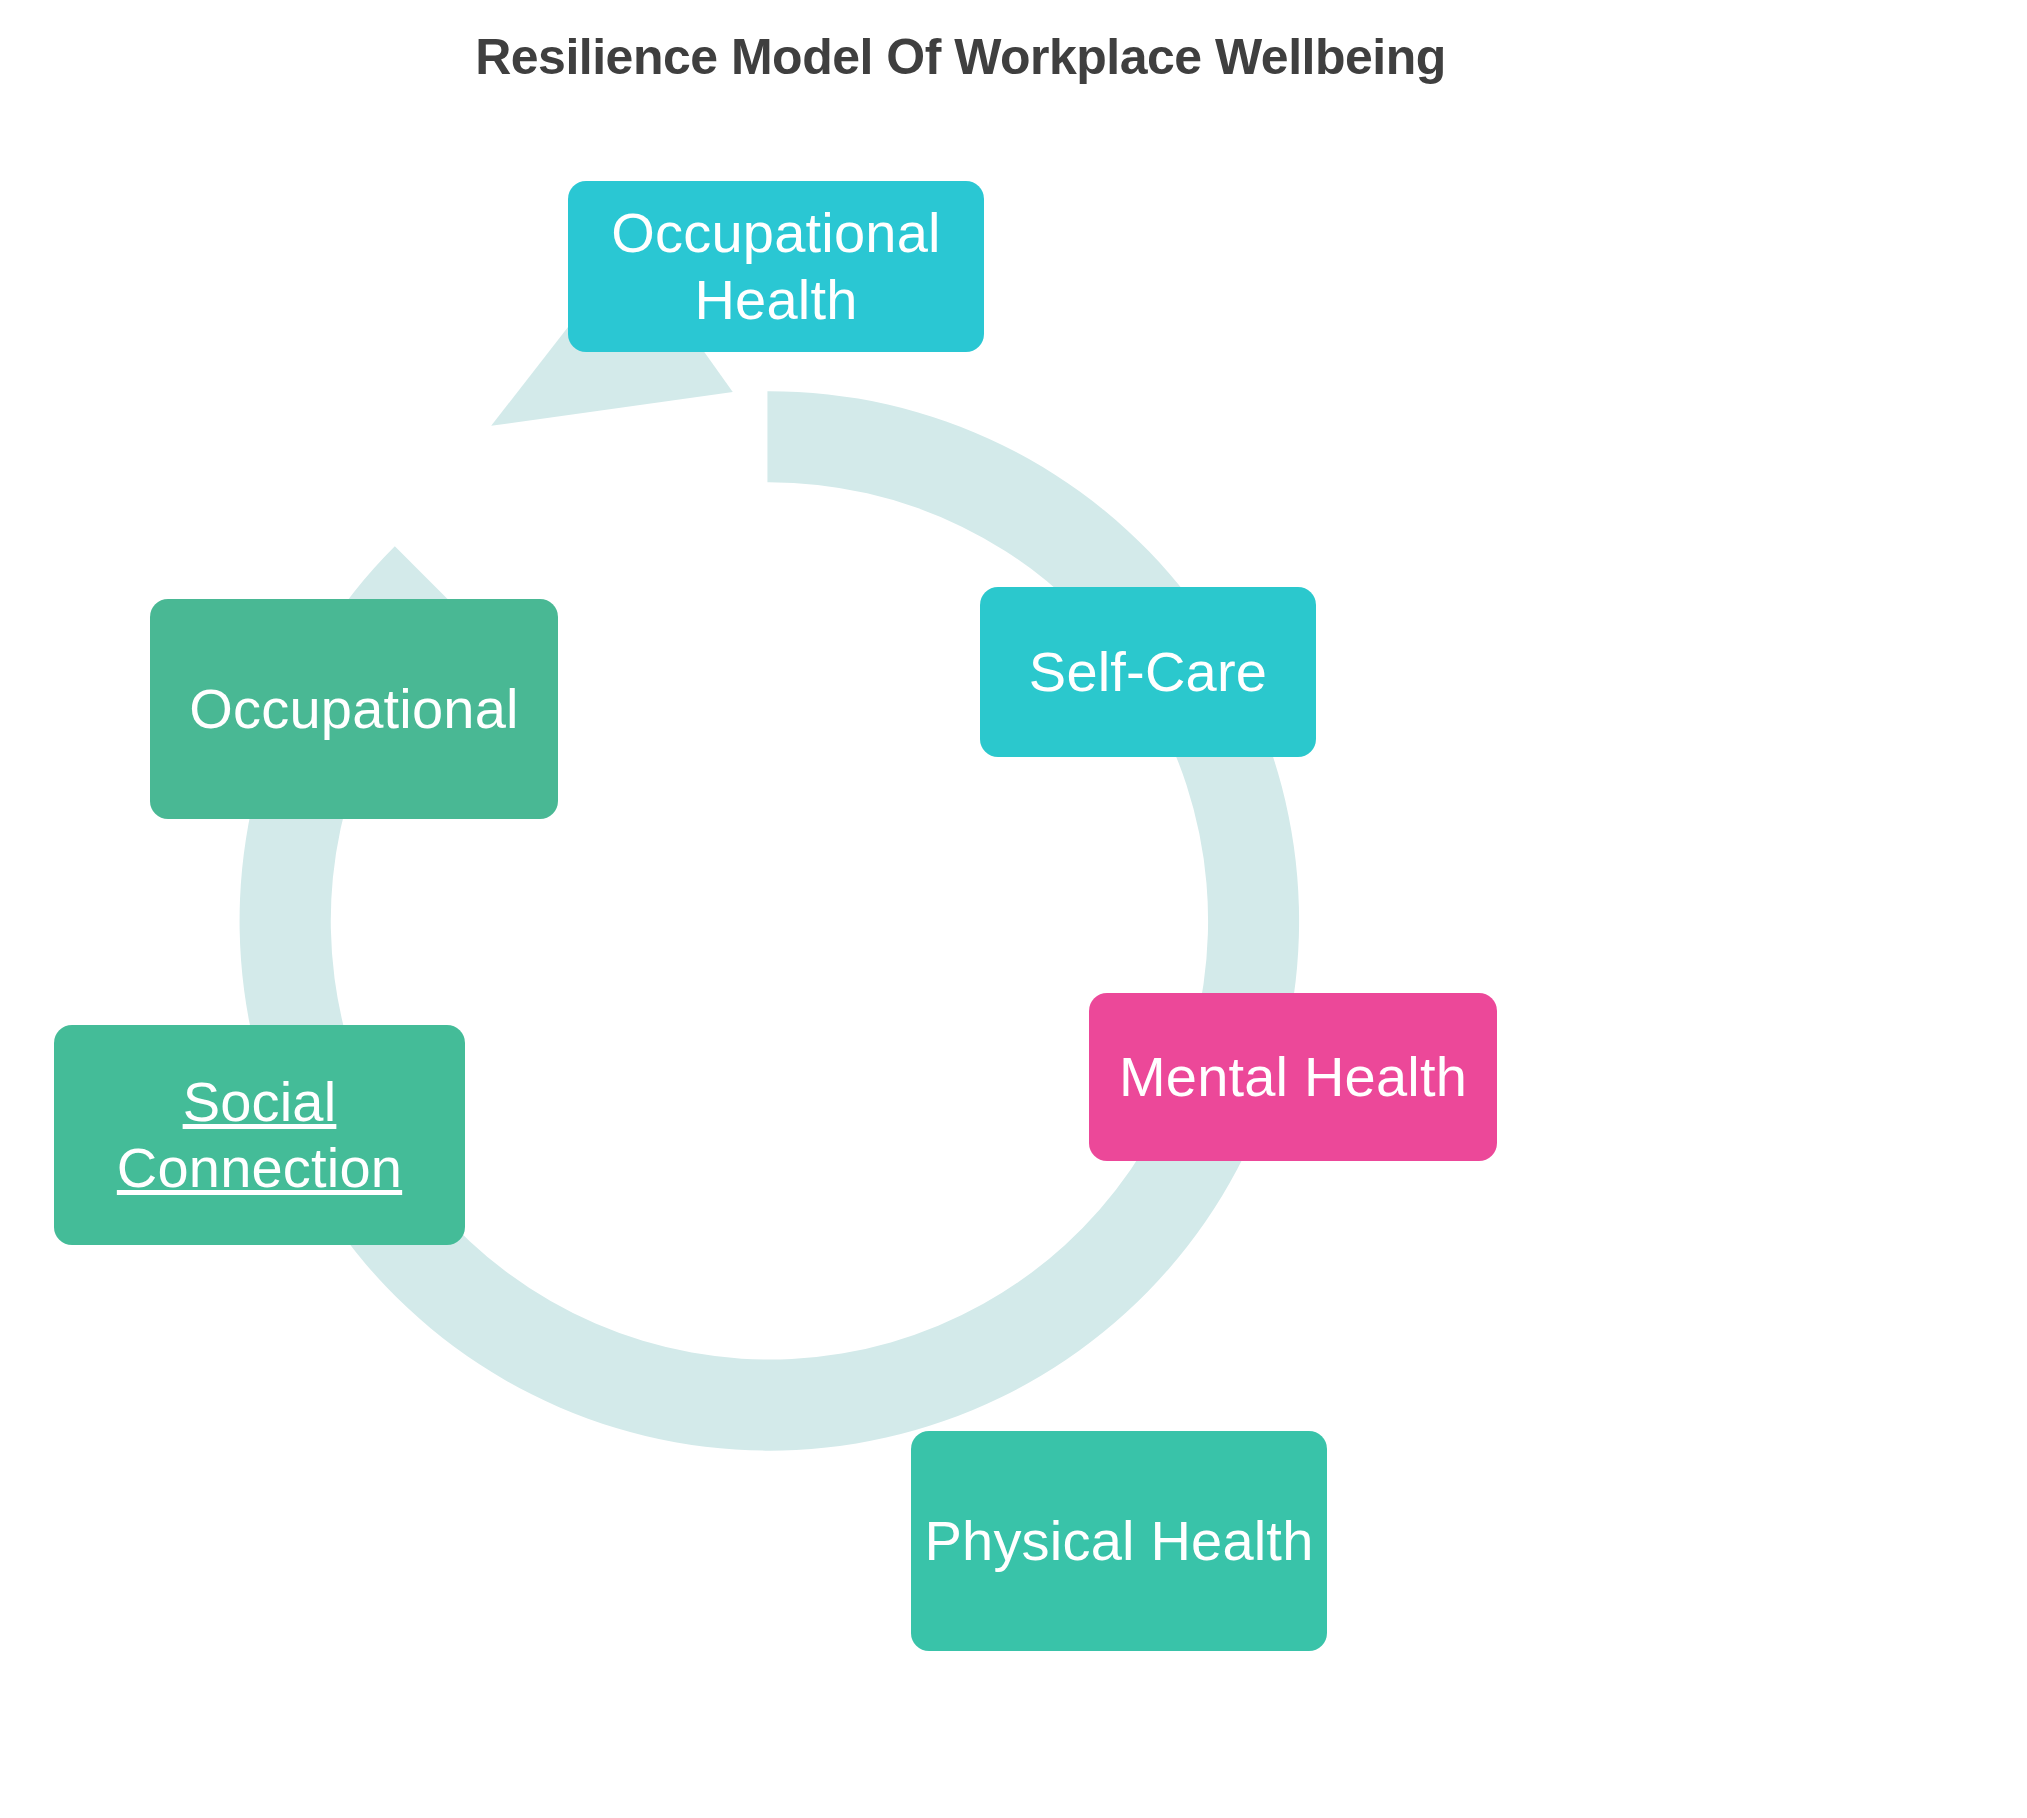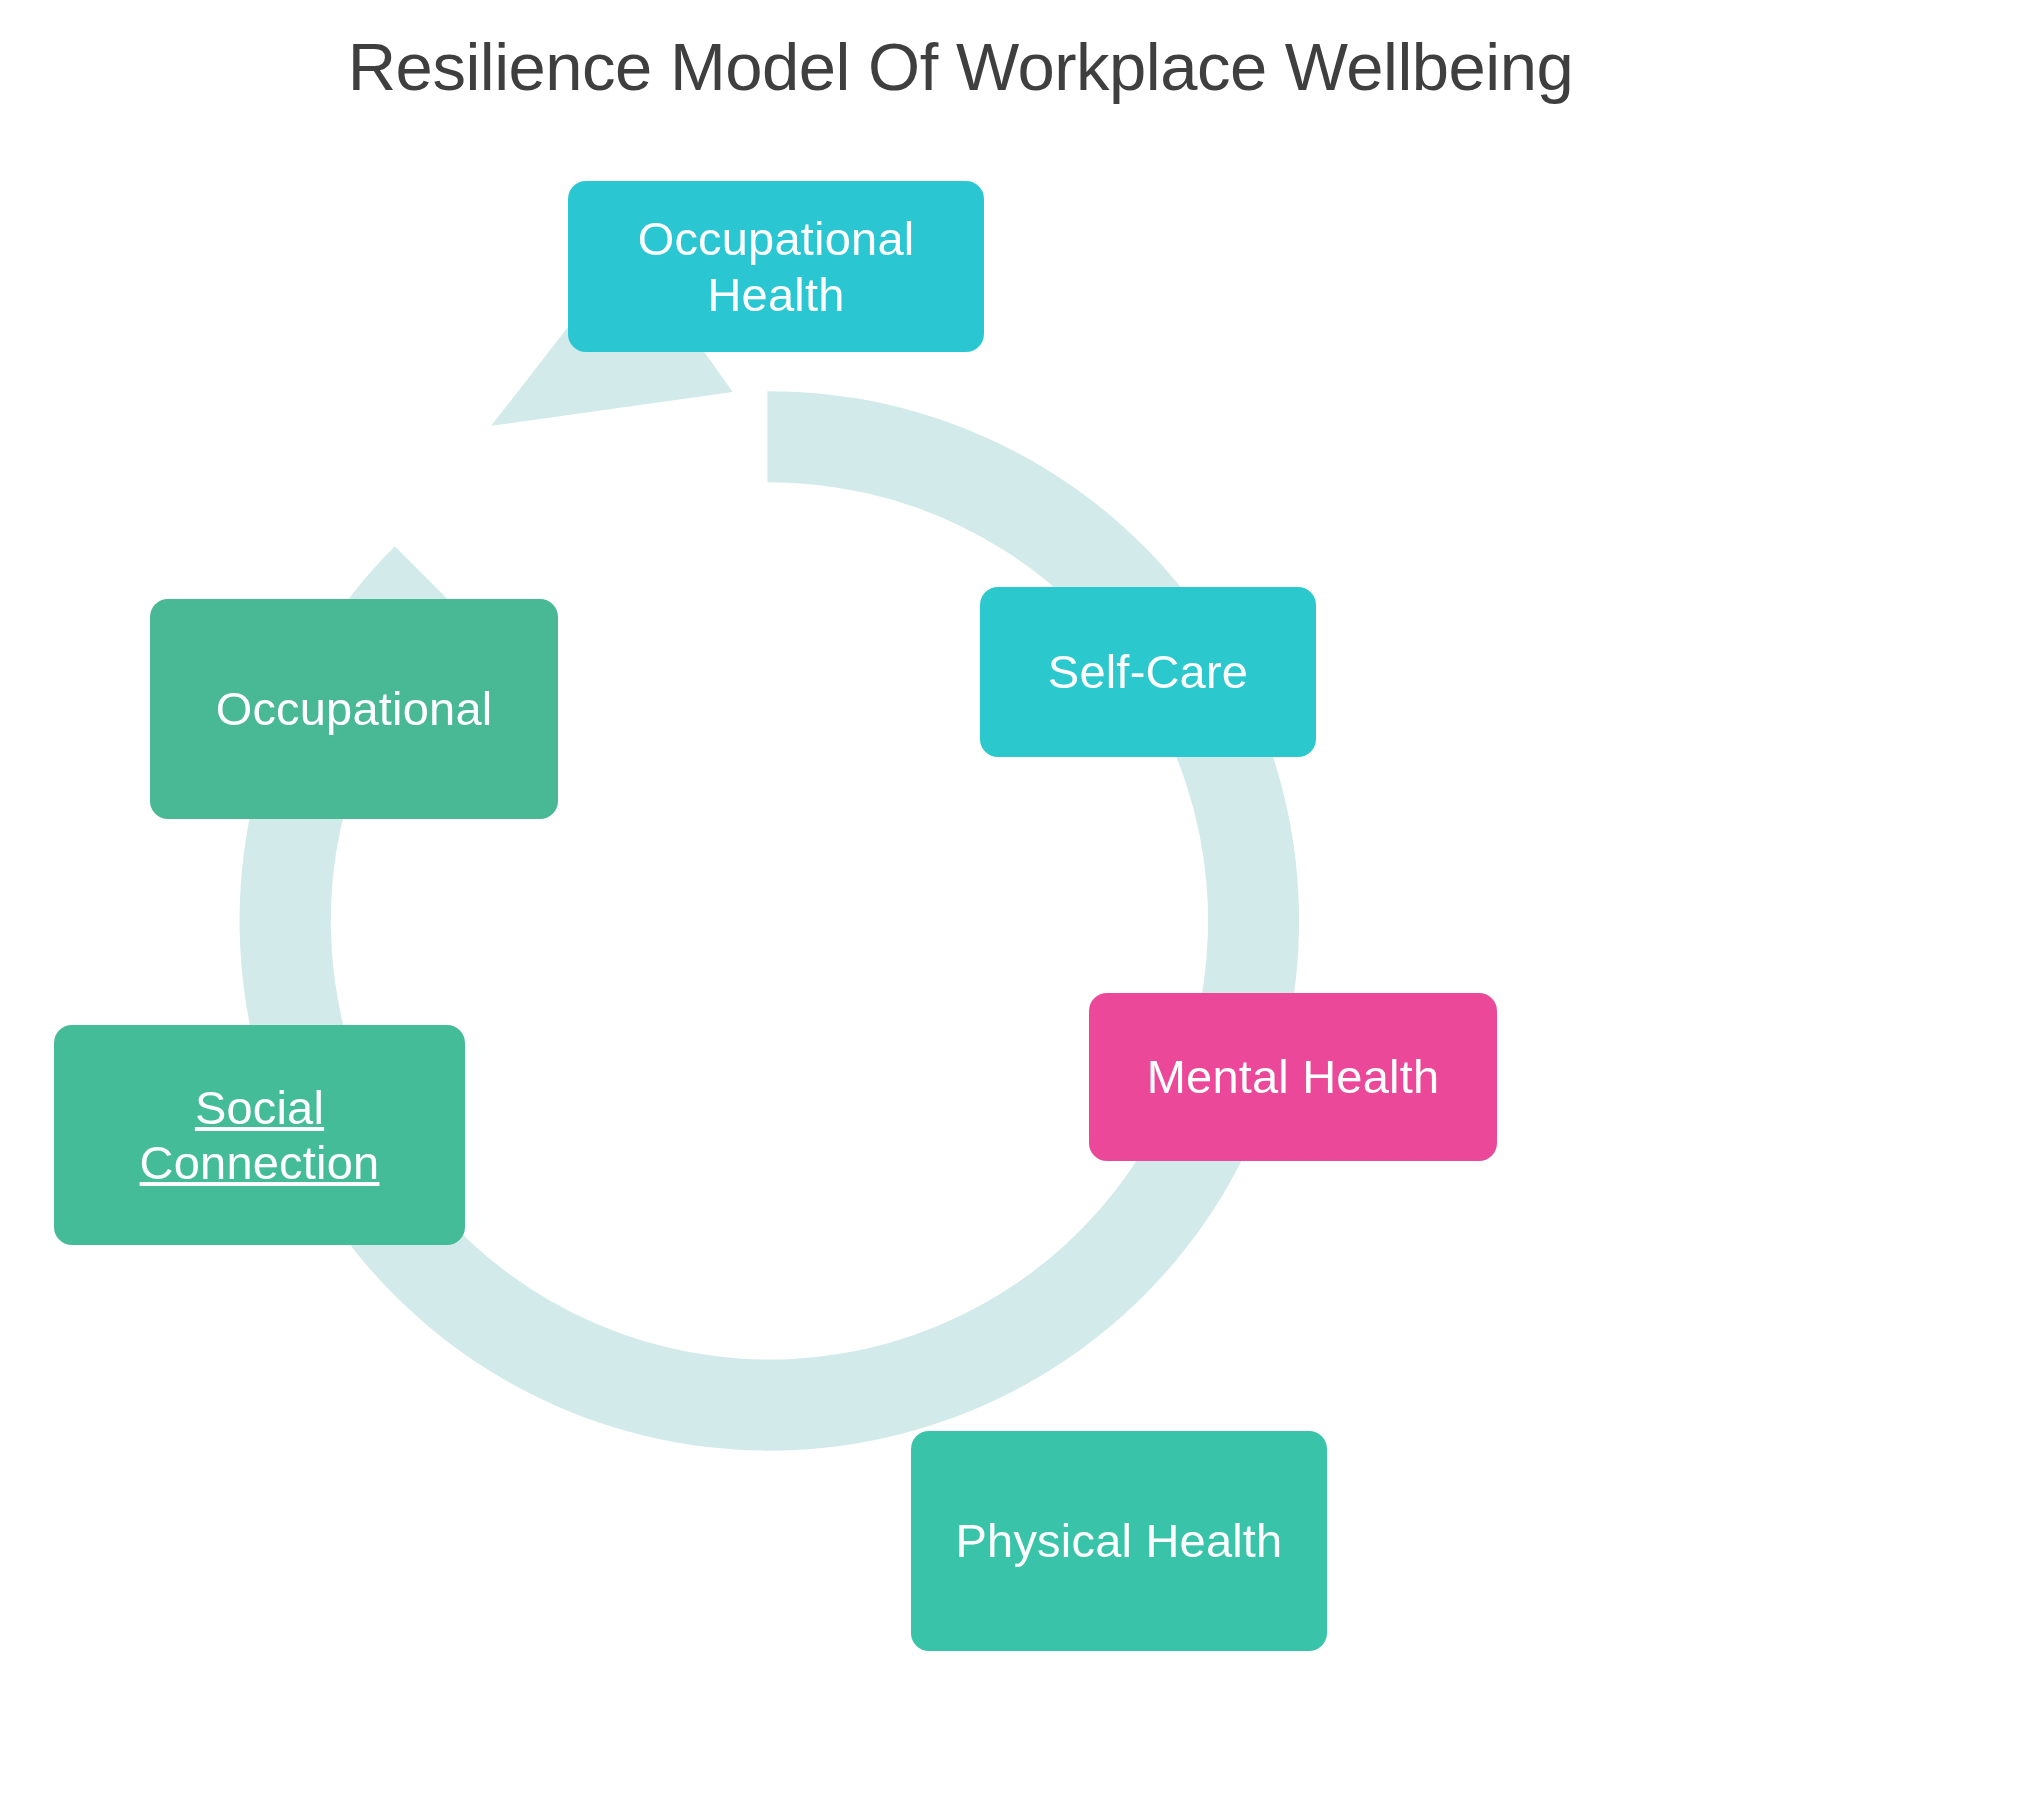--- a/index.html
+++ b/index.html
@@ -9,38 +9,38 @@
     font-family:"Liberation Sans",sans-serif;
     overflow:hidden;
     position:relative;
   }
   #stage{position:absolute;left:0;top:0;width:2028px;height:1819px;}
 
   #title{
     position:absolute;
     left:0;top:28px;width:1921px;
     text-align:center;
-    font-size:67px;
-    font-weight:normal;
+    font-size:50px;
+    font-weight:bold;
     color:#3f3f3f;
     letter-spacing:-0.5px;
     white-space:nowrap;
   }
 
   #ring-svg{position:absolute;left:0;top:0;width:2028px;height:1819px;}
 
   .node{
     position:absolute;
     border-radius:18px;
     color:#ffffff;
     display:flex;
     align-items:center;
     justify-content:center;
     text-align:center;
-    font-size:47px;
+    font-size:56px;
     font-weight:400;
     line-height:1.18;
     letter-spacing:0.2px;
     box-sizing:border-box;
     padding:6px 10px;
   }
   .node span{display:block;white-space:pre-line;}
 
   
   #node-occupational{ left:568px;  top:181px;  width:416px; height:171px; }

